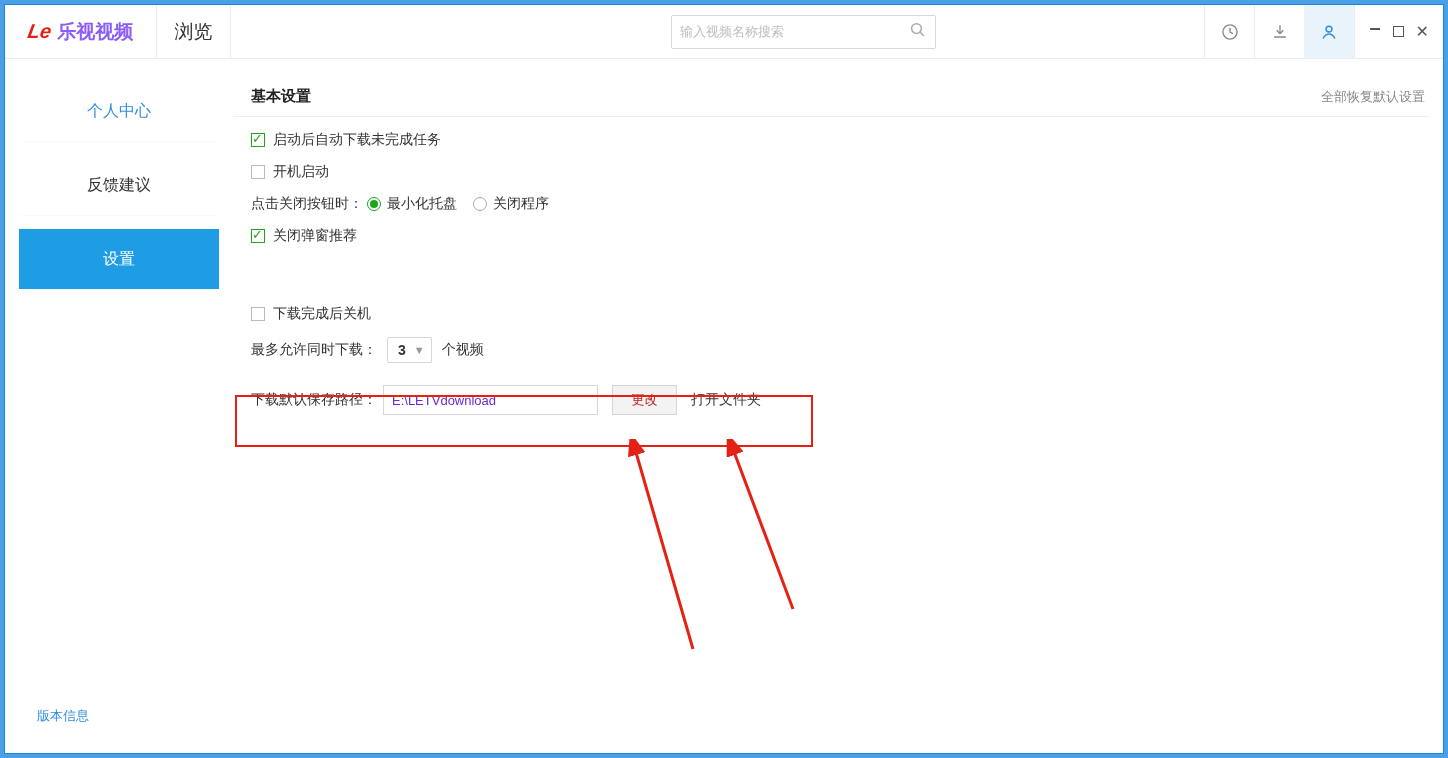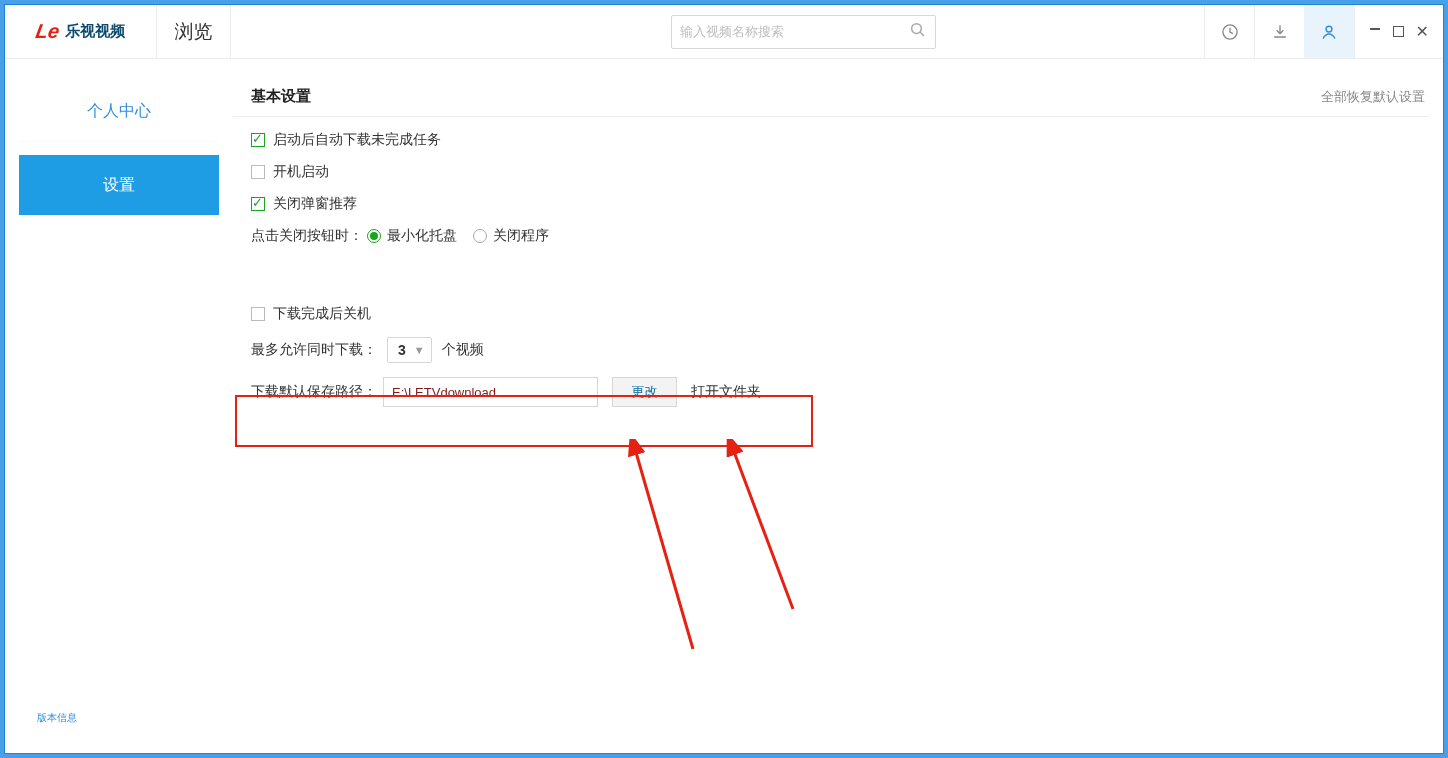--- a/index.html
+++ b/index.html
@@ -3,41 +3,41 @@
 <meta charset="utf-8">
 <style>
 *{box-sizing:border-box;margin:0;padding:0;font-family:"Microsoft YaHei","PingFang SC",Arial,sans-serif;}
 html,body{height:100%;}
 body{background:#4aa0e8;padding:4px;}
 .window{width:1440px;height:750px;background:#fff;border:1px solid #1b85d6;position:relative;overflow:hidden;}
 
 .topbar{height:54px;border-bottom:1px solid #ececec;display:flex;align-items:stretch;}
 .logo-area{width:152px;border-right:1px solid #ececec;display:flex;align-items:center;justify-content:center;gap:6px;}
 .logo-glyph{font-size:20px;font-weight:700;color:#e42112;font-style:italic;transform:skewX(-10deg);}
-.logo-text{font-size:15px;font-weight:600;color:#0c4a6e;}
+.logo-text{font-size:19px;font-weight:600;color:#8b5cf6;}
 .tab-browse{width:74px;display:flex;align-items:center;justify-content:center;border-right:1px solid #ececec;font-size:19px;color:#333;cursor:pointer;}
 .flex-spacer{flex:1;}
 .searchbox{align-self:center;margin-left:440px;width:265px;height:34px;border:1px solid #d8d8d8;border-radius:2px;display:flex;align-items:center;padding:0 8px;}
 .searchbox input{flex:1;border:none;outline:none;font-size:13px;color:#3b82f6;}
 .searchbox input::placeholder{color:#bdbdbd;}
 .search-icon-btn{background:none;border:none;cursor:pointer;color:#aaa;}
 .right-icons{display:flex;align-items:stretch;margin-left:auto;}
 .ri{width:50px;display:flex;align-items:center;justify-content:center;border-left:1px solid #ececec;cursor:pointer;color:#888;}
 .ri.user{background:#e8f3fb;color:#2f8ee0;border-left:none;}
 .ri svg{width:20px;height:20px;}
 .winctrl{display:flex;align-items:center;gap:12px;padding:0 14px;border-left:1px solid #ececec;}
 .winctrl span{cursor:pointer;color:#555;font-size:14px;}
 .winctrl .sq{width:11px;height:11px;border:1.5px solid #555;display:inline-block;}
 
 .main{display:flex;height:calc(100% - 54px);}
 .sidebar{width:228px;padding:22px 14px;position:relative;}
 .sb-item{height:60px;display:flex;align-items:center;justify-content:center;font-size:16px;background:#fff;color:#2f8ee0;margin-bottom:14px;cursor:pointer;box-shadow:0 1px 0 rgba(0,0,0,.02);}
 .sb-item.plain{color:#333;}
 .sb-item.active{background:#1f9de4;color:#fff;}
-.sb-footer{position:absolute;bottom:28px;left:32px;font-size:10px;color:#2f8ee0;cursor:pointer;}
+.sb-footer{position:absolute;bottom:28px;left:32px;font-size:13px;color:#2f8ee0;cursor:pointer;}
 .content{flex:1;padding:18px 14px 18px 0;position:relative;}
 .panel{background:#fff;}
 
 .sec-head{display:flex;align-items:center;height:40px;border-bottom:1px solid #eee;}
 .sec-head h2{font-size:15px;font-weight:700;color:#222;padding-left:18px;text-align:right;}
 .sec-head .link{margin-left:auto;margin-right:4px;color:#888;font-size:13px;cursor:pointer;}
 .sec-body{padding:14px 18px 26px 18px;font-size:14px;color:#333;}
 .row{display:flex;align-items:center;margin-bottom:14px;flex-wrap:wrap;}
 .row:last-child{margin-bottom:0;}
 .checkbox{appearance:none;width:14px;height:14px;border:1px solid #bbb;margin-right:8px;position:relative;cursor:pointer;}
@@ -48,22 +48,22 @@
 .radio:checked::after{content:"";position:absolute;top:2px;left:2px;width:8px;height:8px;border-radius:50%;background:#1aa51a;}
 .lbl{cursor:pointer;}
 .gap{margin-left:16px;}
 
 .sec2-wrap{position:relative;}
 .ellipse-anno{position:absolute;top:-14px;left:-4px;width:130px;height:44px;border:2px solid #e42112;border-radius:50%;pointer-events:none;}
 
 .select-wrap{display:inline-flex;align-items:center;border:1px solid #d6d6d6;height:26px;padding:0 6px 0 10px;border-radius:2px;margin:0 10px;}
 .select-wrap b{font-weight:700;}
 .select-wrap .caret{margin-left:8px;color:#999;font-size:11px;}
-.path-input{width:215px;height:30px;border:1px solid #d6d6d6;padding:0 8px;font-size:13px;color:#7f1d1d;outline:none;}
-.btn-change{width:65px;height:30px;border:1px solid #d6d6d6;background:#f3f3f3;margin:0 14px;cursor:pointer;font-size:13px;color:#0369a1;}
+.path-input{width:215px;height:30px;border:1px solid #d6d6d6;padding:0 8px;font-size:13px;color:#6d28d9;outline:none;}
+.btn-change{width:65px;height:30px;border:1px solid #d6d6d6;background:#f3f3f3;margin:8px 14px;cursor:pointer;font-size:13px;color:#b91c1c;}
 .link-open{color:#333;cursor:pointer;}
 
 .rect-anno{position:absolute;border:2px solid #e42112;pointer-events:none;}
 
 .arrow-svg{position:absolute;pointer-events:none;}
 </style>
 </head>
 <body>
 
 <div class="window">
@@ -113,20 +113,23 @@
         <span style="font-size:16px;">✕</span>
       </div>
     </div>
   </div>
 
   <div class="main">
     <div class="sidebar">
       <div class="sb-item">
         <span>个人中心</span>
       </div>
+      <div class="sb-item plain">
+        <span>反馈建议</span>
+      </div>
       <div class="sb-item active">
         <span>设置</span>
       </div>
       <div class="sb-footer">
         <span>版本信息</span>
       </div>
     </div>
 
     <div class="content">
 
@@ -138,29 +141,29 @@
         <div class="sec-body">
           <div class="row">
             <input type="checkbox" class="checkbox" checked="" style="">
             <label class="lbl">启动后自动下载未完成任务</label>
           </div>
           <div class="row">
             <input type="checkbox" class="checkbox" style="">
             <label class="lbl">开机启动</label>
           </div>
           <div class="row">
-            <input type="checkbox" class="checkbox" checked="" style="">
-            <label class="lbl">关闭弹窗推荐</label>
-          </div>
-          <div class="row">
             <span>点击关闭按钮时：</span>
             <input type="radio" class="radio" name="closeb" checked="" style="">
             <label class="lbl">最小化托盘</label>
             <input type="radio" class="radio gap" name="closeb" style="">
             <label class="lbl">关闭程序</label>
+          </div>
+          <div class="row">
+            <input type="checkbox" class="checkbox" checked="" style="">
+            <label class="lbl">关闭弹窗推荐</label>
           </div>
         </div>
       </div>
 
       <div class="panel" style="margin-top:20px;">
         <div class="sec-body">
           <div class="row">
             <input type="checkbox" class="checkbox" style="">
             <label class="lbl">下载完成后关机</label>
           </div>

